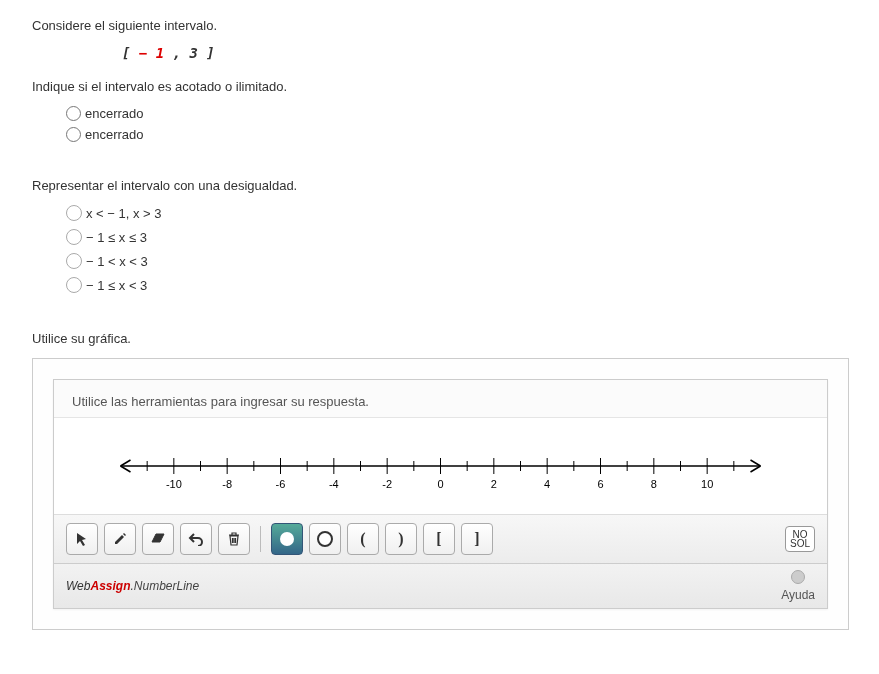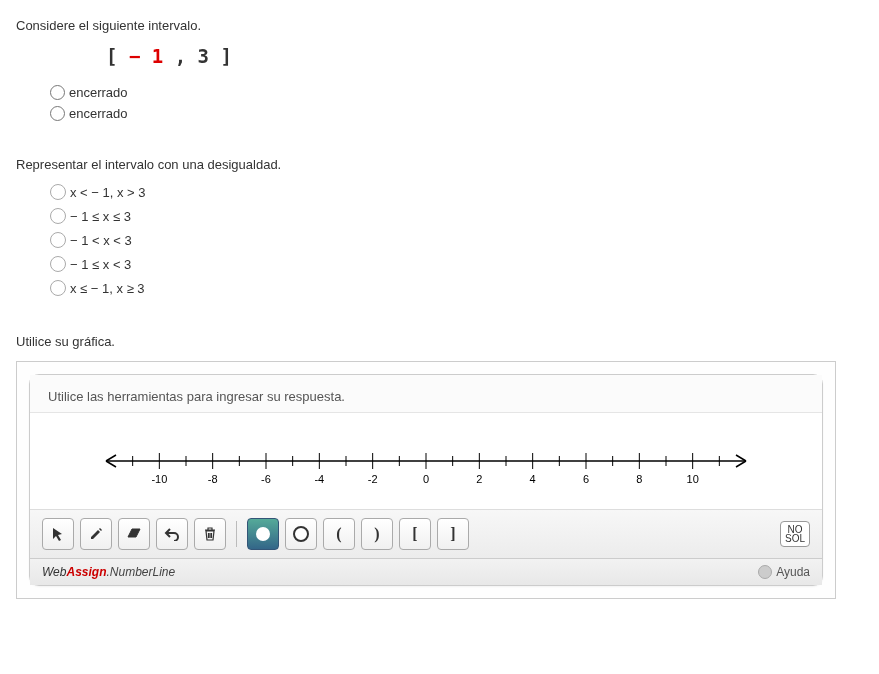--- a/index.html
+++ b/index.html
@@ -4,31 +4,32 @@
 <style>
   body {
     font-family: Verdana, Arial, sans-serif;
     font-size: 13px;
     color: #333;
     margin: 0;
     padding: 0;
     background: #fff;
   }
   .container {
-    padding: 10px 30px 20px 16px;
+    padding: 10px 30px 20px 32px;
     max-width: 820px;
   }
   .question-text {
     margin: 8px 0 12px 0;
   }
   .interval {
     font-family: monospace;
     margin: 12px 0 18px 90px;
-    font-size: 19px;
+    font-size: 14px;
     font-weight: 600;
+    font-style: italic;
   }
   .red-minus {
     color: #d00;
   }
   .radio-group {
     margin: 6px 0 0 34px;
   }
   .radio-row {
     display: flex;
     align-items: center;
@@ -55,23 +56,23 @@
     height: 14px;
     border: 1.5px solid #aaa;
   }
   .graph-box {
     border: 1px solid #ccc;
     margin-top: 12px;
     background: #fefefe;
   }
   .graph-inner {
     border: 1px solid #ccc;
-    margin: 12px;
+    margin: 20px;
     background: linear-gradient(#f8f8f8,#f4f4f4);
-    border-radius: 10px;
+    border-radius: 0;
     box-shadow: 0 1px 2px rgba(0,0,0,0.05);
   }
   .graph-header {
     padding: 14px 18px 8px 18px;
     color: #555;
     border-bottom: 1px solid #e5e5e5;
     background: #fbfbfb;
   }
   .number-line-area {
     padding: 18px 18px 8px 18px;
@@ -135,20 +136,21 @@
     font-style:italic;
   }
   .wa-brand b { color:#c00; font-weight:800; }
   .wa-brand .thin { color:#333; font-weight:400; }
   .ayuda {
     color: #555;
     display:flex;
     align-items:center;
     gap:4px;
     cursor:pointer;
+    flex-direction:column;
   }
   .ayuda-icon {
     width:12px;height:12px;border-radius:50%;background:#ccc;border:1px solid #aaa;
     display:inline-block;
   }
   svg.nl { width:100%; height:70px; display:block; }
   .selected-tool {
     background: linear-gradient(#5a9,#368);
     border-color:#357;
   }
@@ -158,20 +160,21 @@
 <body>
 
 <div class="container">
 
   <div class="question-text">Considere el siguiente intervalo.</div>
 
   <div class="interval">
     <span>[ </span><span class="red-minus">− 1</span><span> , 3 ]</span>
   </div>
 
+  <div class="question-text">Indique si el intervalo es acotado o ilimitado.</div>
   <div class="radio-group">
     <div class="radio-row">
       <span class="radio"></span>
       <span>encerrado</span>
     </div>
     <div class="radio-row">
       <span class="radio"></span>
       <span>encerrado</span>
     </div>
   </div>
@@ -188,24 +191,20 @@
       <span class="radio"></span>
       <span>− 1 ≤ x ≤ 3</span>
     </div>
     <div class="radio-row">
       <span class="radio"></span>
       <span>− 1 &lt; x &lt; 3</span>
     </div>
     <div class="radio-row">
       <span class="radio"></span>
       <span>− 1 ≤ x &lt; 3</span>
-    </div>
-    <div class="radio-row">
-      <span class="radio"></span>
-      <span>x ≤ − 1, x ≥ 3</span>
     </div>
   </div>
 
   <div class="section-gap"></div>
 
   <div class="question-text">Utilice su gráfica.</div>
 
   <div class="graph-box">
     <div class="graph-inner">
       <div class="graph-header">Utilice las herramientas para ingresar su respuesta.</div>

